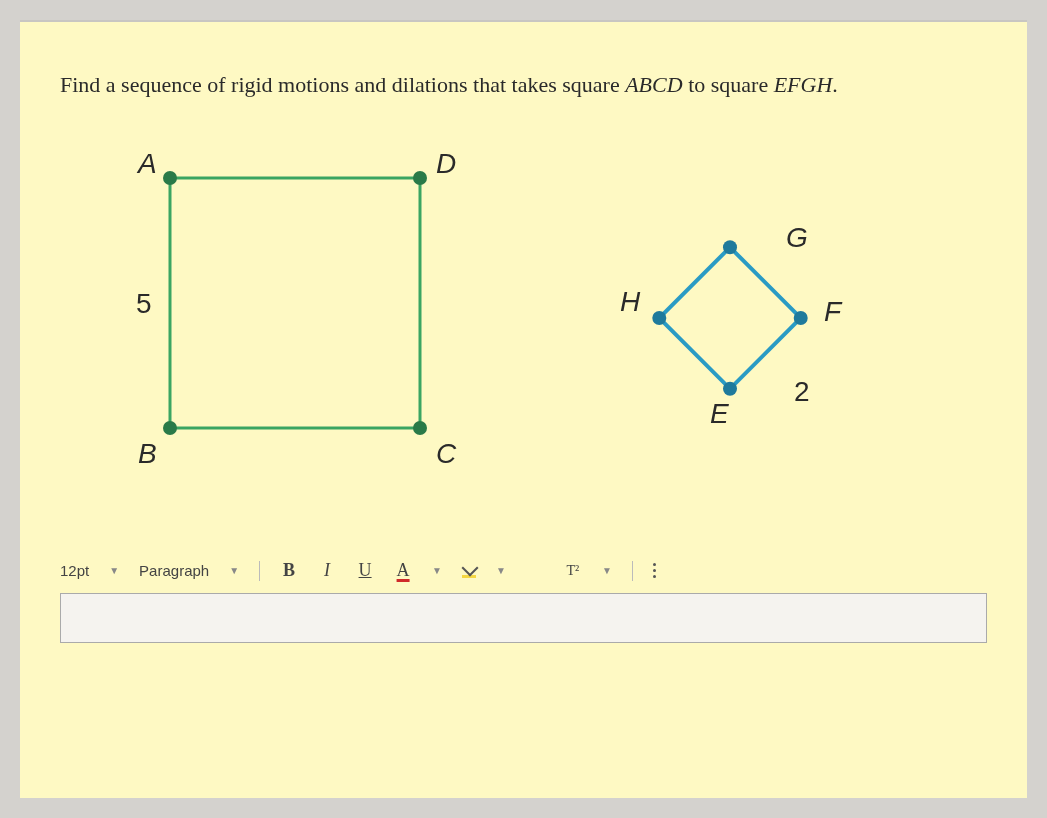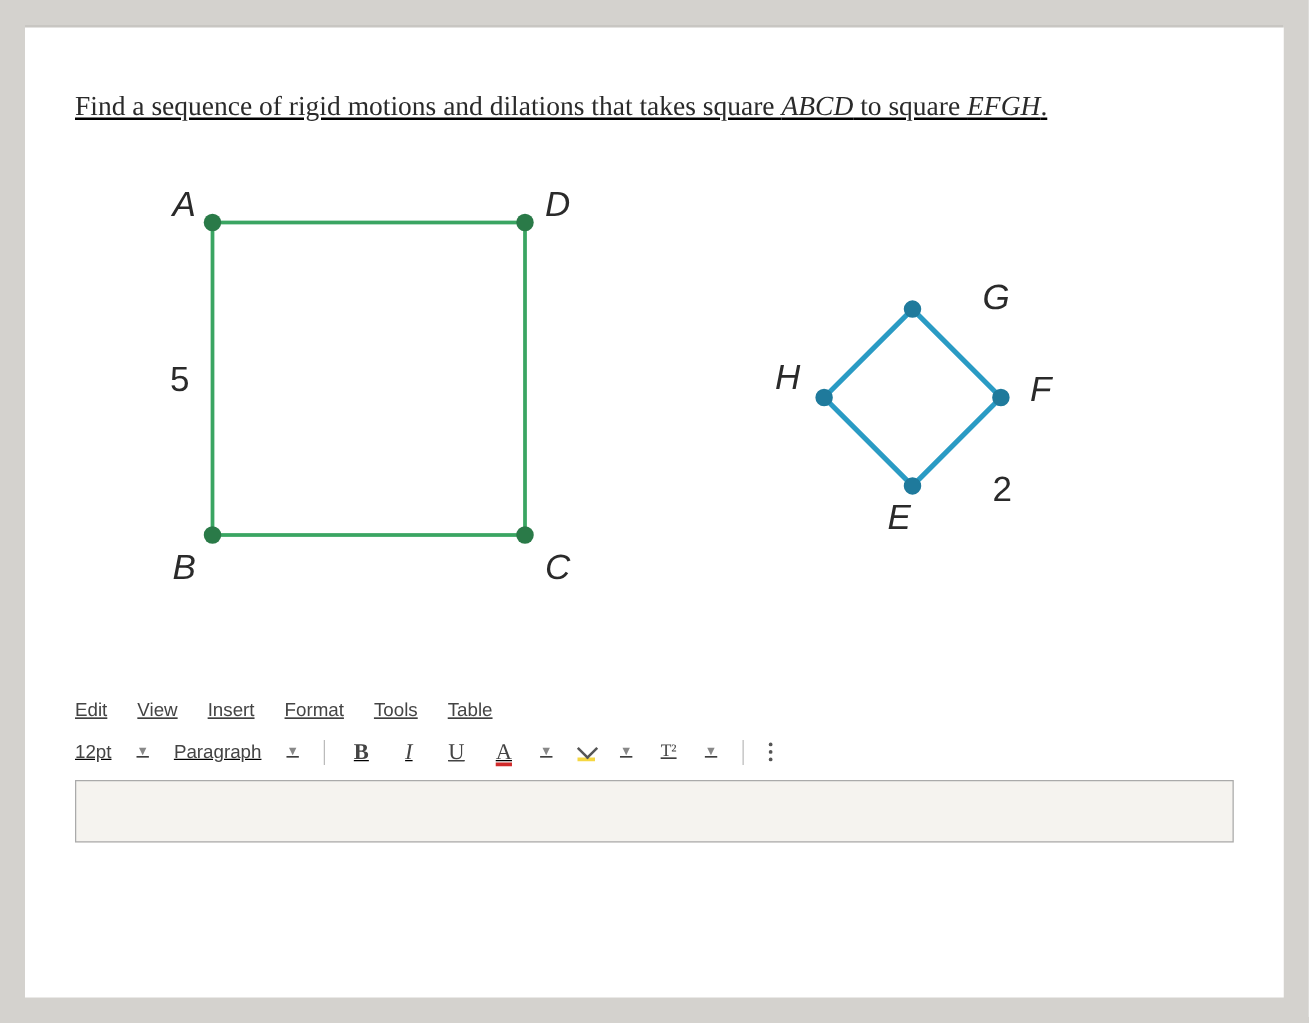--- a/index.html
+++ b/index.html
@@ -4,25 +4,24 @@
   <style>
     * { margin: 0; padding: 0; box-sizing: border-box; }
     body {
       font-family: Georgia, 'Times New Roman', serif;
       background: #d4d2ce;
       padding: 20px;
       width: 1047px;
       height: 818px;
     }
     .page {
-      background: #ffffff;
+      background: #fef9c3;
       padding: 50px 40px 20px 40px;
       min-height: 100%;
       border-top: 2px solid #c8c6c2;
-      text-decoration: underline;
     }
     .question {
       font-size: 22px;
       color: #2a2a2a;
       margin-bottom: 50px;
       font-family: Georgia, serif;
     }
     .question .math {
       font-style: italic;
       font-family: Georgia, serif;
@@ -115,21 +114,21 @@
       content: "";
       position: absolute;
       width: 10px;
       height: 10px;
       border-left: 2px solid #555;
       border-bottom: 2px solid #555;
       transform: rotate(-45deg);
       top: -2px;
       left: 2px;
     }
-    .sup-icon { font-size: 14px; }
+    .sup-icon { font-size: 14px; margin-left: 38px; }
     .more-icon {
       display: flex;
       flex-direction: column;
       gap: 3px;
     }
     .more-icon span {
       width: 3px;
       height: 3px;
       background: #555;
       border-radius: 50%;
@@ -183,28 +182,20 @@
       </svg>
       <div class="vertex-label" style="left:186px;top:14px;">G</div>
       <div class="vertex-label" style="left:224px;top:88px;">F</div>
       <div class="vertex-label" style="left:110px;top:190px;">E</div>
       <div class="vertex-label" style="left:20px;top:78px;">H</div>
       <div class="side-label" style="left:194px;top:168px;">2</div>
     </div>
   </div>
 
   <div class="editor-toolbar">
-    <div class="menu-row">
-      <span class="menu-item">Edit</span>
-      <span class="menu-item">View</span>
-      <span class="menu-item">Insert</span>
-      <span class="menu-item">Format</span>
-      <span class="menu-item">Tools</span>
-      <span class="menu-item">Table</span>
-    </div>
     <div class="format-row">
       <span class="dropdown">
         <span>12pt</span>
         <span class="chevron">▼</span>
       </span>
       <span class="dropdown">
         <span>Paragraph</span>
         <span class="chevron">▼</span>
       </span>
       <span class="divider"></span>

